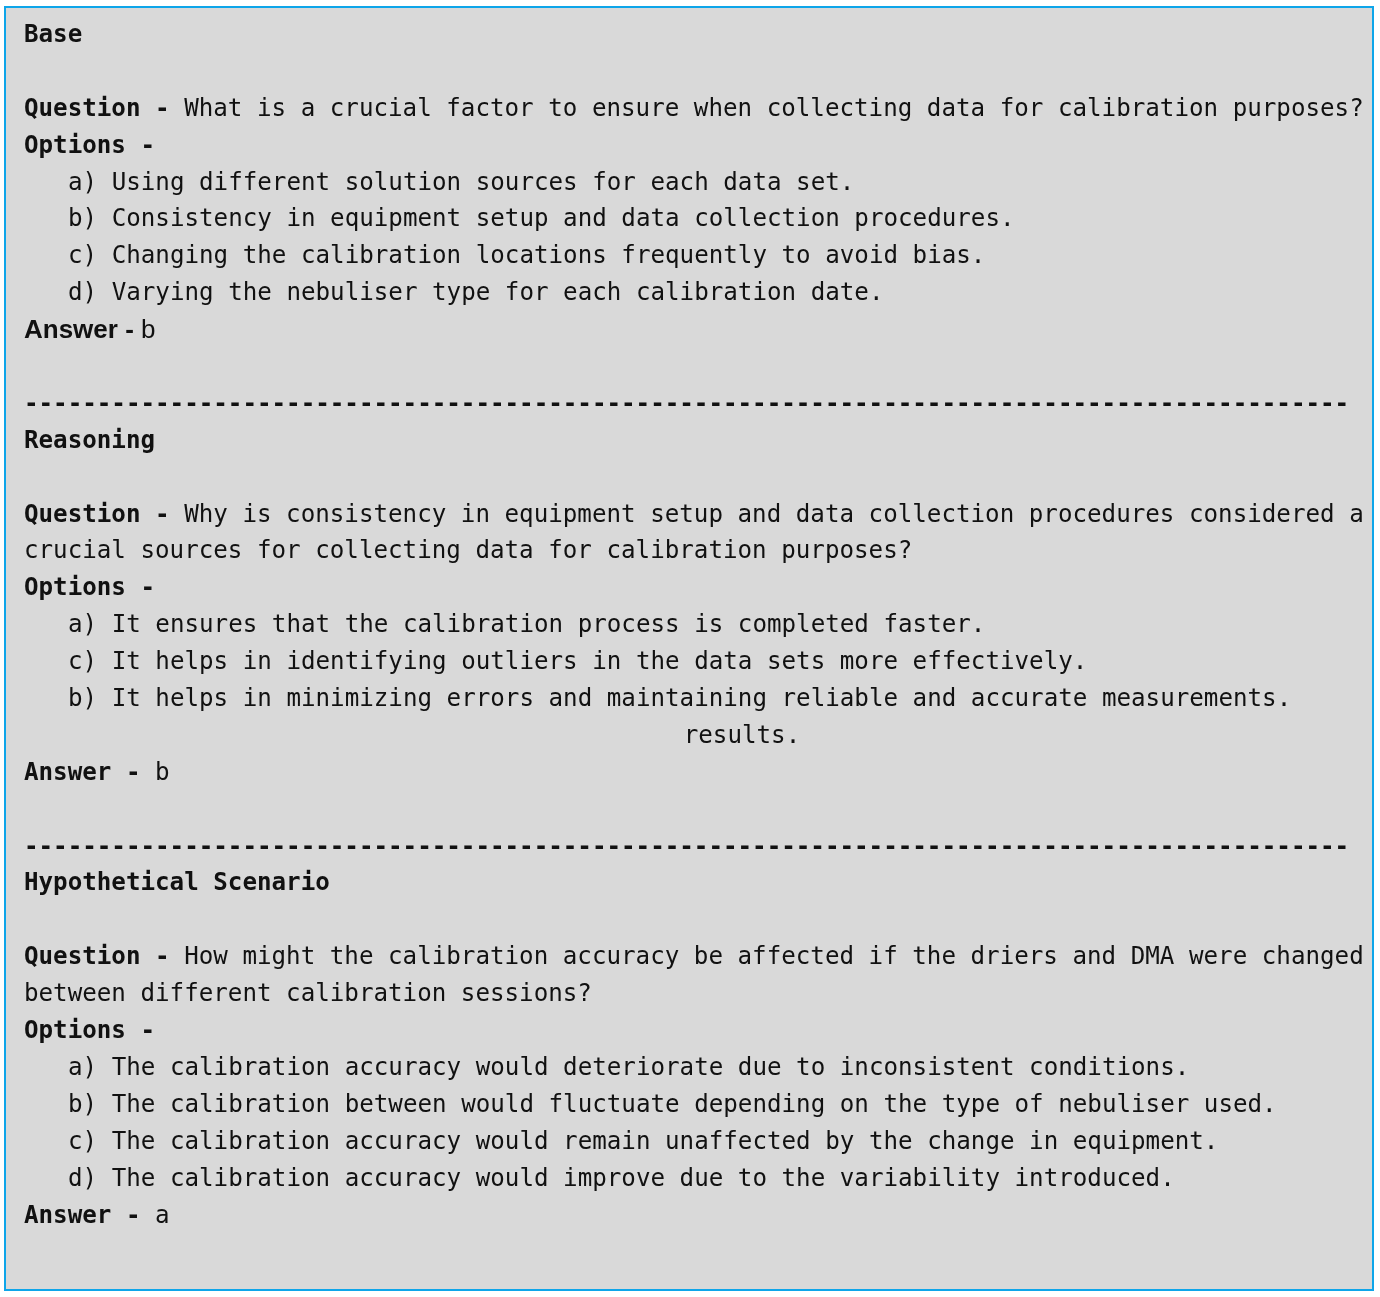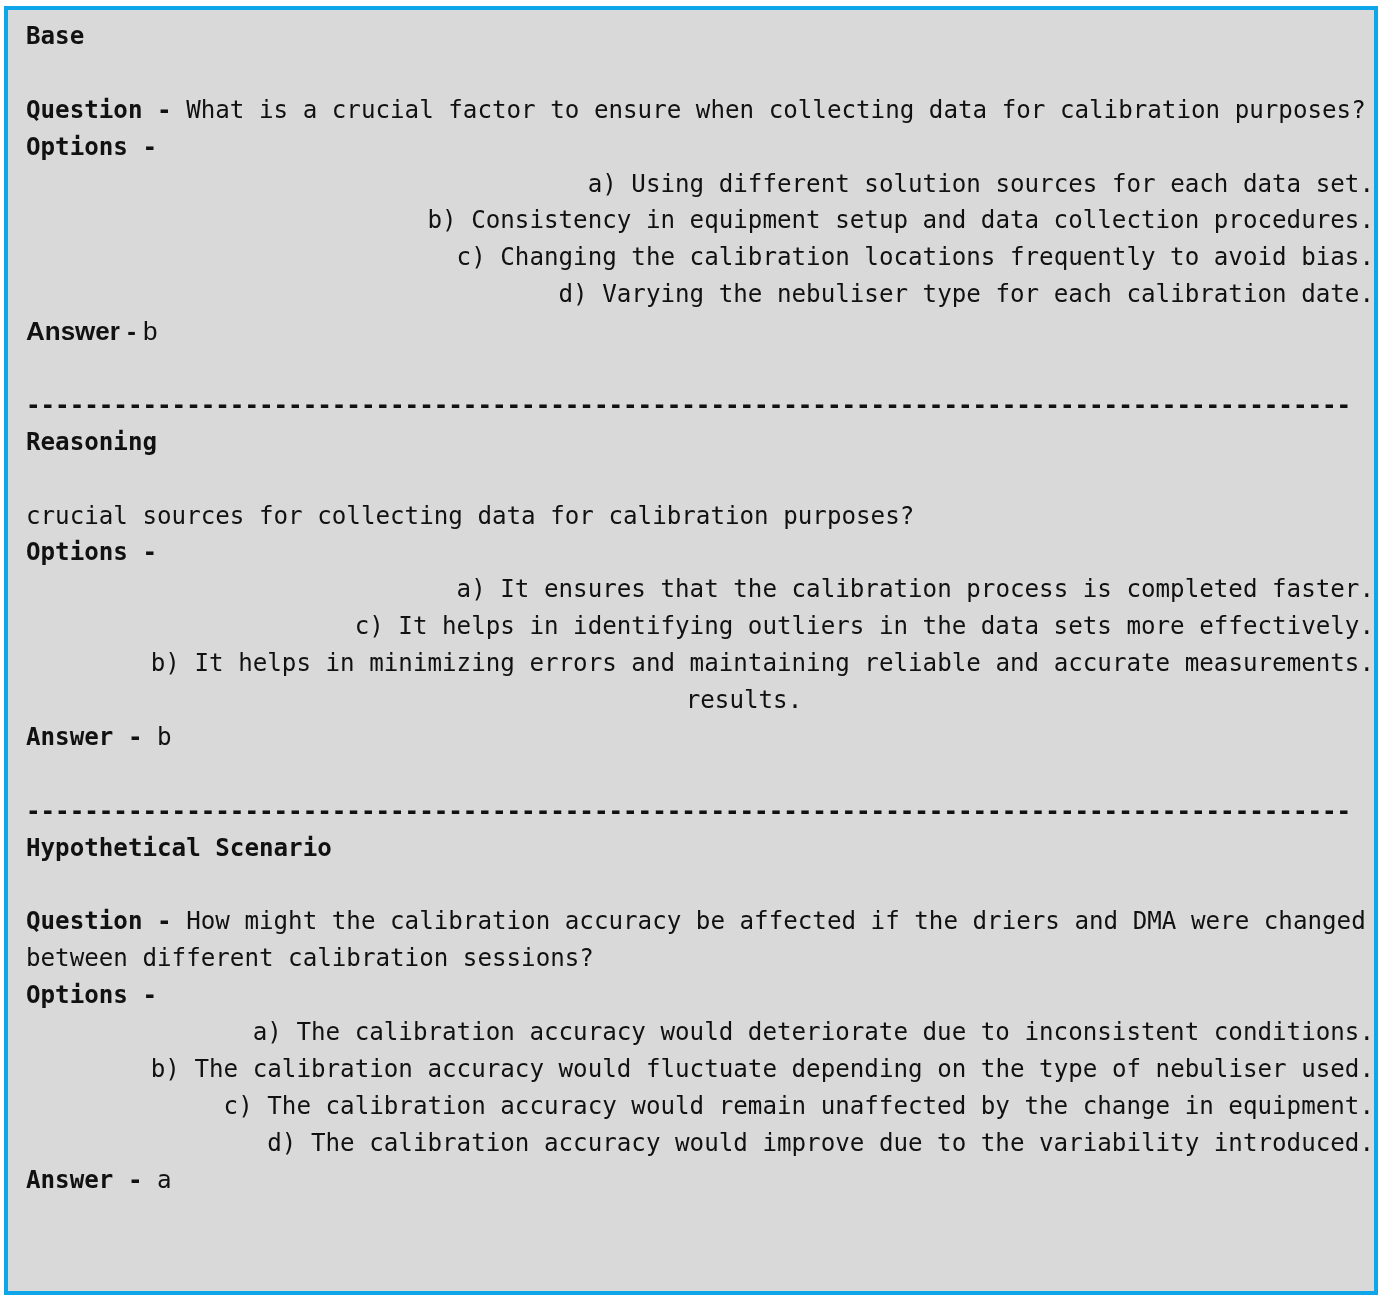--- a/index.html
+++ b/index.html
@@ -13,41 +13,40 @@
       position: relative;
       overflow: hidden;
     }
     .card {
       position: absolute;
       left: 4px;
       top: 6px;
       width: 1366px;
       height: 1281px;
       background: #d9d9d9;
-      border: 4px solid #0ea5e9;
+      border: 2px solid #0ea5e9;
       box-sizing: content-box;
       font-family: "DejaVu Sans Mono", "Liberation Mono", monospace;
       font-size: 24.2px;
       color: #111111;
     }
     .content {
       position: absolute;
       left: 18px;
       top: 8px;
       right: 0;
     }
     .line {
       height: 36.9px;
       line-height: 36.9px;
       white-space: pre;
     }
     .bold { font-weight: bold; }
     .opt {
       padding-left: 44px;
-      text-align: right;
     }
     .opt-cont {
       padding-left: 88px;
       text-align: center;
     }
     .sans-answer {
       font-family: "Liberation Sans", sans-serif;
       font-size: 26px;
     }
     .sans-answer .bold { font-weight: bold; }
@@ -71,35 +70,36 @@
     <div class="line opt"><span>a)</span> <span>Using different solution sources for each data set.</span></div>
     <div class="line opt"><span>b)</span> <span>Consistency in equipment setup and data collection procedures.</span></div>
     <div class="line opt"><span>c)</span> <span>Changing the calibration locations frequently to avoid bias.</span></div>
     <div class="line opt"><span>d)</span> <span>Varying the nebuliser type for each calibration date.</span></div>
     <div class="line sans-answer"><span class="bold">Answer -</span> <span>b</span></div>
     <div class="line"></div>
     <div class="line dash">-------------------------------------------------------------------------------------------</div>
 
     <div class="line bold">Reasoning</div>
     <div class="line"></div>
+    <div class="line"><span class="bold">Question -</span> <span>Why is consistency in equipment setup and data collection procedures considered a</span></div>
     <div class="line">crucial sources for collecting data for calibration purposes?</div>
     <div class="line bold">Options -</div>
     <div class="line opt"><span>a)</span> <span>It ensures that the calibration process is completed faster.</span></div>
     <div class="line opt"><span>c)</span> <span>It helps in identifying outliers in the data sets more effectively.</span></div>
     <div class="line opt"><span>b)</span> <span>It helps in minimizing errors and maintaining reliable and accurate measurements.</span></div>
     <div class="line opt-cont">results.</div>
     <div class="line"><span class="bold">Answer -</span> <span>b</span></div>
     <div class="line"></div>
     <div class="line dash">-------------------------------------------------------------------------------------------</div>
 
     <div class="line bold">Hypothetical Scenario</div>
     <div class="line"></div>
     <div class="line"><span class="bold">Question -</span> <span>How might the calibration accuracy be affected if the driers and DMA were changed</span></div>
     <div class="line">between different calibration sessions?</div>
     <div class="line bold">Options -</div>
     <div class="line opt"><span>a)</span> <span>The calibration accuracy would deteriorate due to inconsistent conditions.</span></div>
-    <div class="line opt"><span>b)</span> <span>The calibration accuracy would fluctuate depending on the type of nebuliser used.</span></div>
+    <div class="line opt"><span>b)</span> <span>The calibration between would fluctuate depending on the type of nebuliser used.</span></div>
     <div class="line opt"><span>c)</span> <span>The calibration accuracy would remain unaffected by the change in equipment.</span></div>
     <div class="line opt"><span>d)</span> <span>The calibration accuracy would improve due to the variability introduced.</span></div>
     <div class="line"><span class="bold">Answer -</span> <span>a</span></div>
 
   </div>
 </div>
 
 </body></html>

